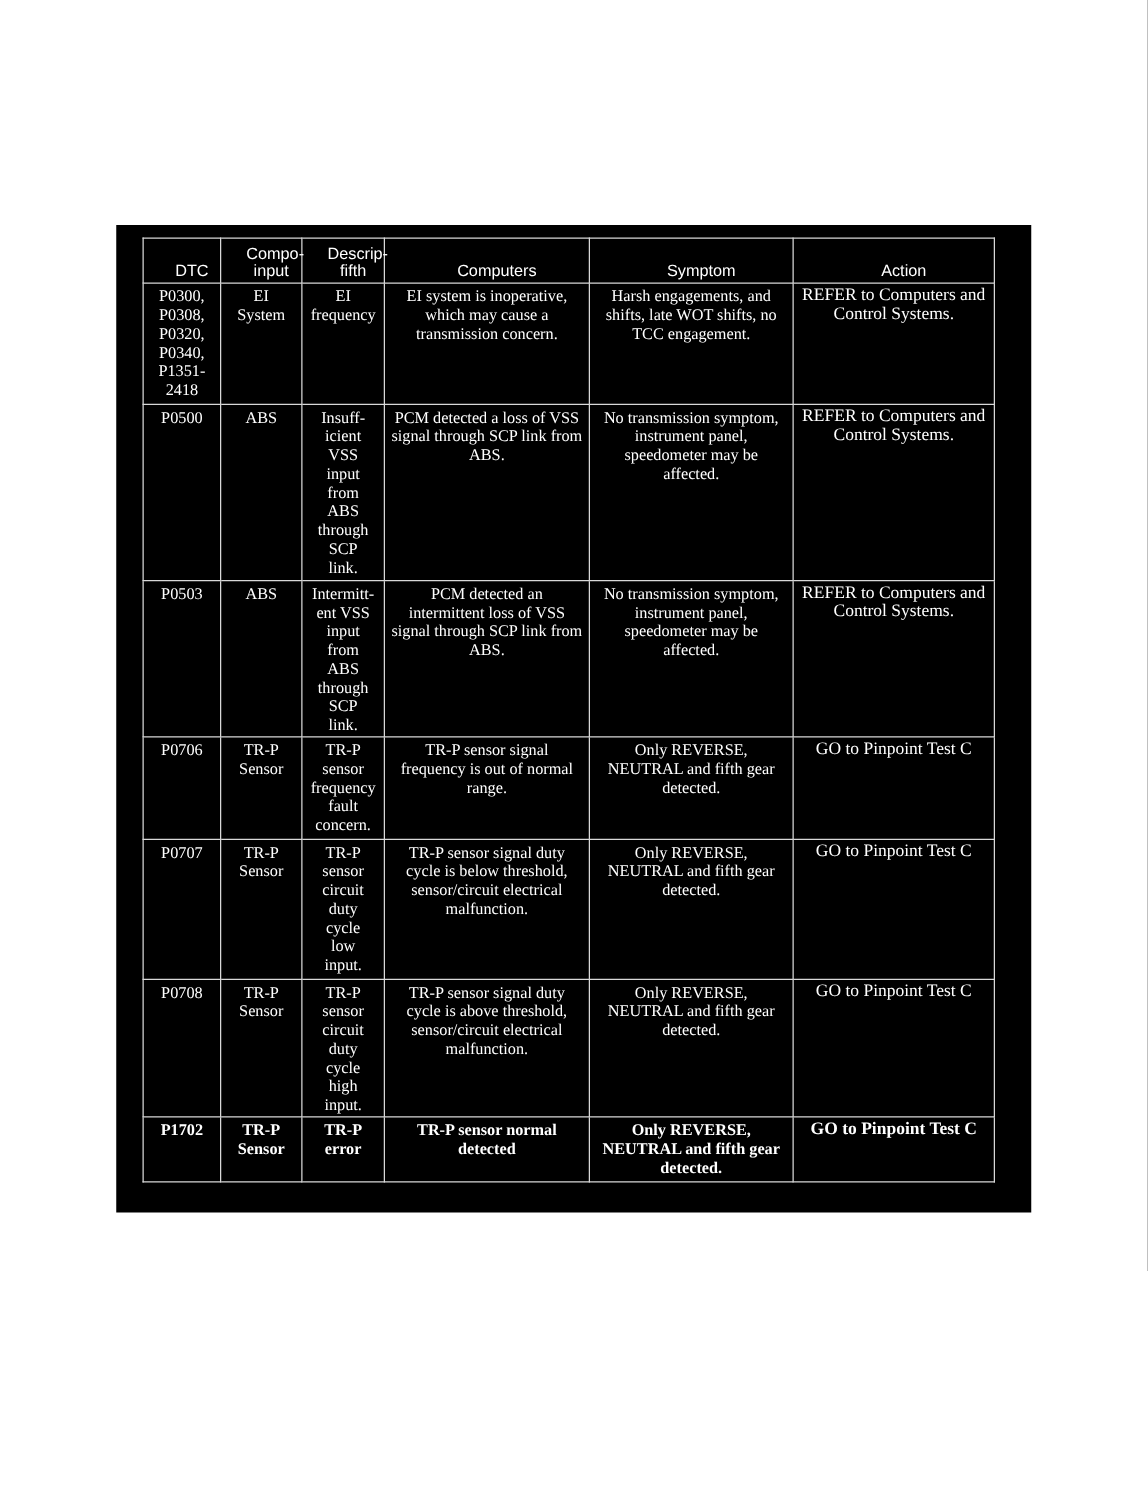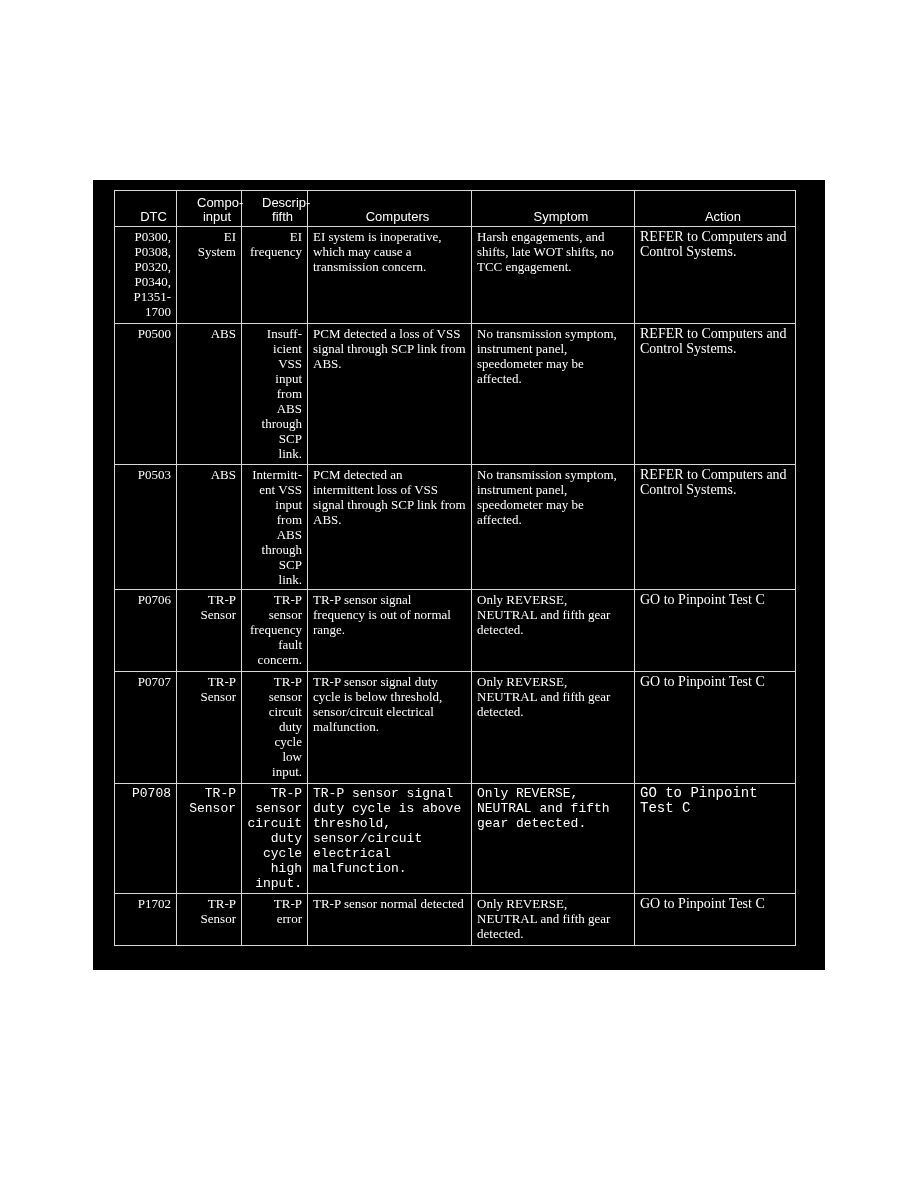--- a/index.html
+++ b/index.html
@@ -42,36 +42,36 @@
   table.dtc-table th {
     font-family: "Liberation Sans", "DejaVu Sans", sans-serif;
     font-weight: normal;
     font-size: 13px;
     line-height: 14px;
     vertical-align: bottom;
     text-align: center;
     padding: 3px 4px 2px 20px;
     height: 30px;
   }
-  td.c-dtc, td.c-comp, td.c-desc { text-align: right; }
-  td.c-cond, td.c-symp, td.c-act { text-align: left; }
+  td.c-dtc, td.c-comp, td.c-desc { text-align: center; }
+  td.c-cond, td.c-symp, td.c-act { text-align: center; }
   td.c-act { font-size: 14px; }
   col.w-dtc { width: 62px; }
   col.w-comp { width: 65px; }
   col.w-desc { width: 66px; }
   col.w-cond { width: 164px; }
   col.w-symp { width: 163px; }
   col.w-act { width: 161px; }
   tr.r0 td { height: 92px; }
   tr.r1 td { height: 136px; }
   tr.r2 td { height: 120px; }
   tr.r3 td { height: 77px; }
   tr.r4 td { height: 107px; }
-  tr.r5 td { height: 101px; font-family: Liberation Mono, monospace; }
-  tr.r6 td { height: 47px; }
+  tr.r5 td { height: 101px; }
+  tr.r6 td { height: 47px; font-weight: bold; }
   .line { display: block; }
 </style>
 </head>
 <body>
 
 <div class="panel">
   <table class="dtc-table">
     <colgroup>
       <col class="w-dtc">
         <col class="w-comp">
@@ -85,21 +85,21 @@
         <th><span><span class="line">DTC</span></span></th>
         <th><span><span class="line">Compo-</span><span class="line">input</span></span></th>
         <th><span><span class="line">Descrip-</span><span class="line">fifth</span></span></th>
         <th><span><span class="line">Computers</span></span></th>
         <th><span><span class="line">Symptom</span></span></th>
         <th><span><span class="line">Action</span></span></th>
       </tr>
     </thead>
     <tbody>
       <tr class="r0">
-        <td class="c-dtc"><span><span class="line">P0300,</span><span class="line">P0308,</span><span class="line">P0320,</span><span class="line">P0340,</span><span class="line">P1351-</span><span class="line">1700</span></span></td>
+        <td class="c-dtc"><span><span class="line">P0300,</span><span class="line">P0308,</span><span class="line">P0320,</span><span class="line">P0340,</span><span class="line">P1351-</span><span class="line">2418</span></span></td>
         <td class="c-comp"><span><span class="line">EI</span><span class="line">System</span></span></td>
         <td class="c-desc"><span><span class="line">EI</span><span class="line">frequency</span></span></td>
         <td class="c-cond">EI system is inoperative, which may cause a transmission concern.</td>
         <td class="c-symp">Harsh engagements, and shifts, late WOT shifts, no TCC engagement.</td>
         <td class="c-act">REFER to Computers and Control Systems.</td>
       </tr>
       <tr class="r1">
         <td class="c-dtc"><span><span class="line">P0500</span></span></td>
         <td class="c-comp"><span><span class="line">ABS</span></span></td>
         <td class="c-desc"><span><span class="line">Insuff-</span><span class="line">icient</span><span class="line">VSS</span><span class="line">input</span><span class="line">from</span><span class="line">ABS</span><span class="line">through</span><span class="line">SCP</span><span class="line">link.</span></span></td>

